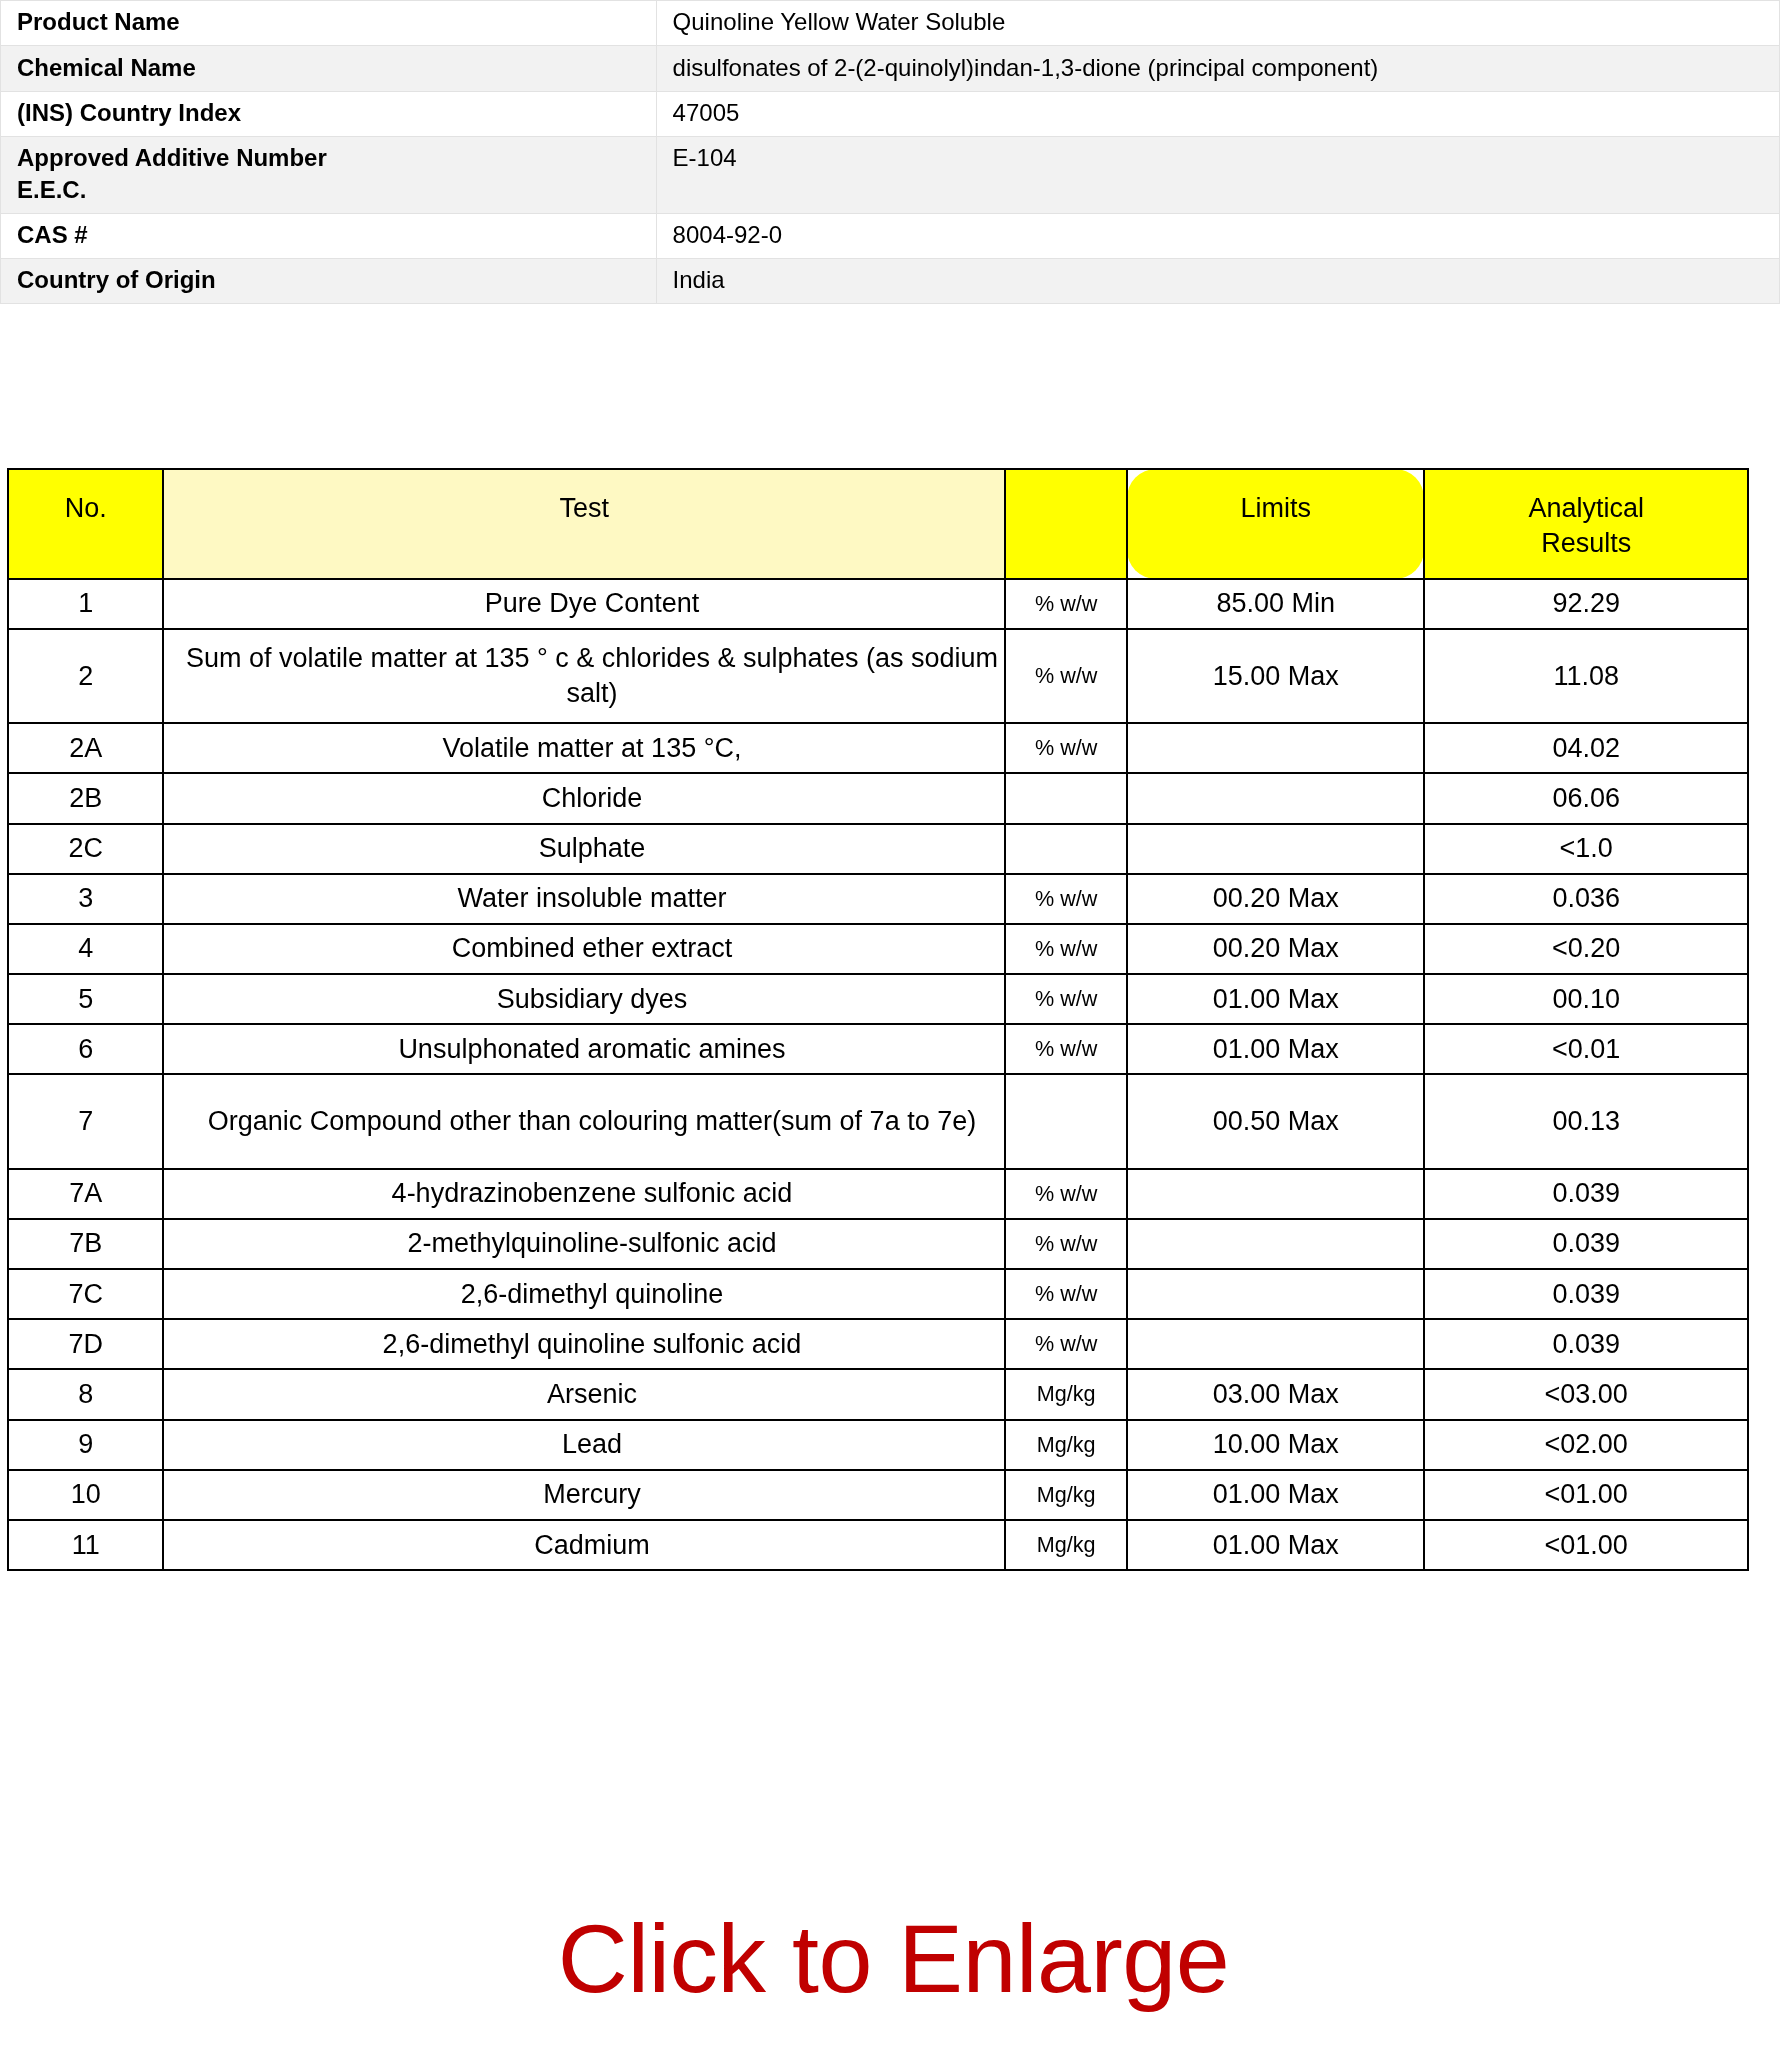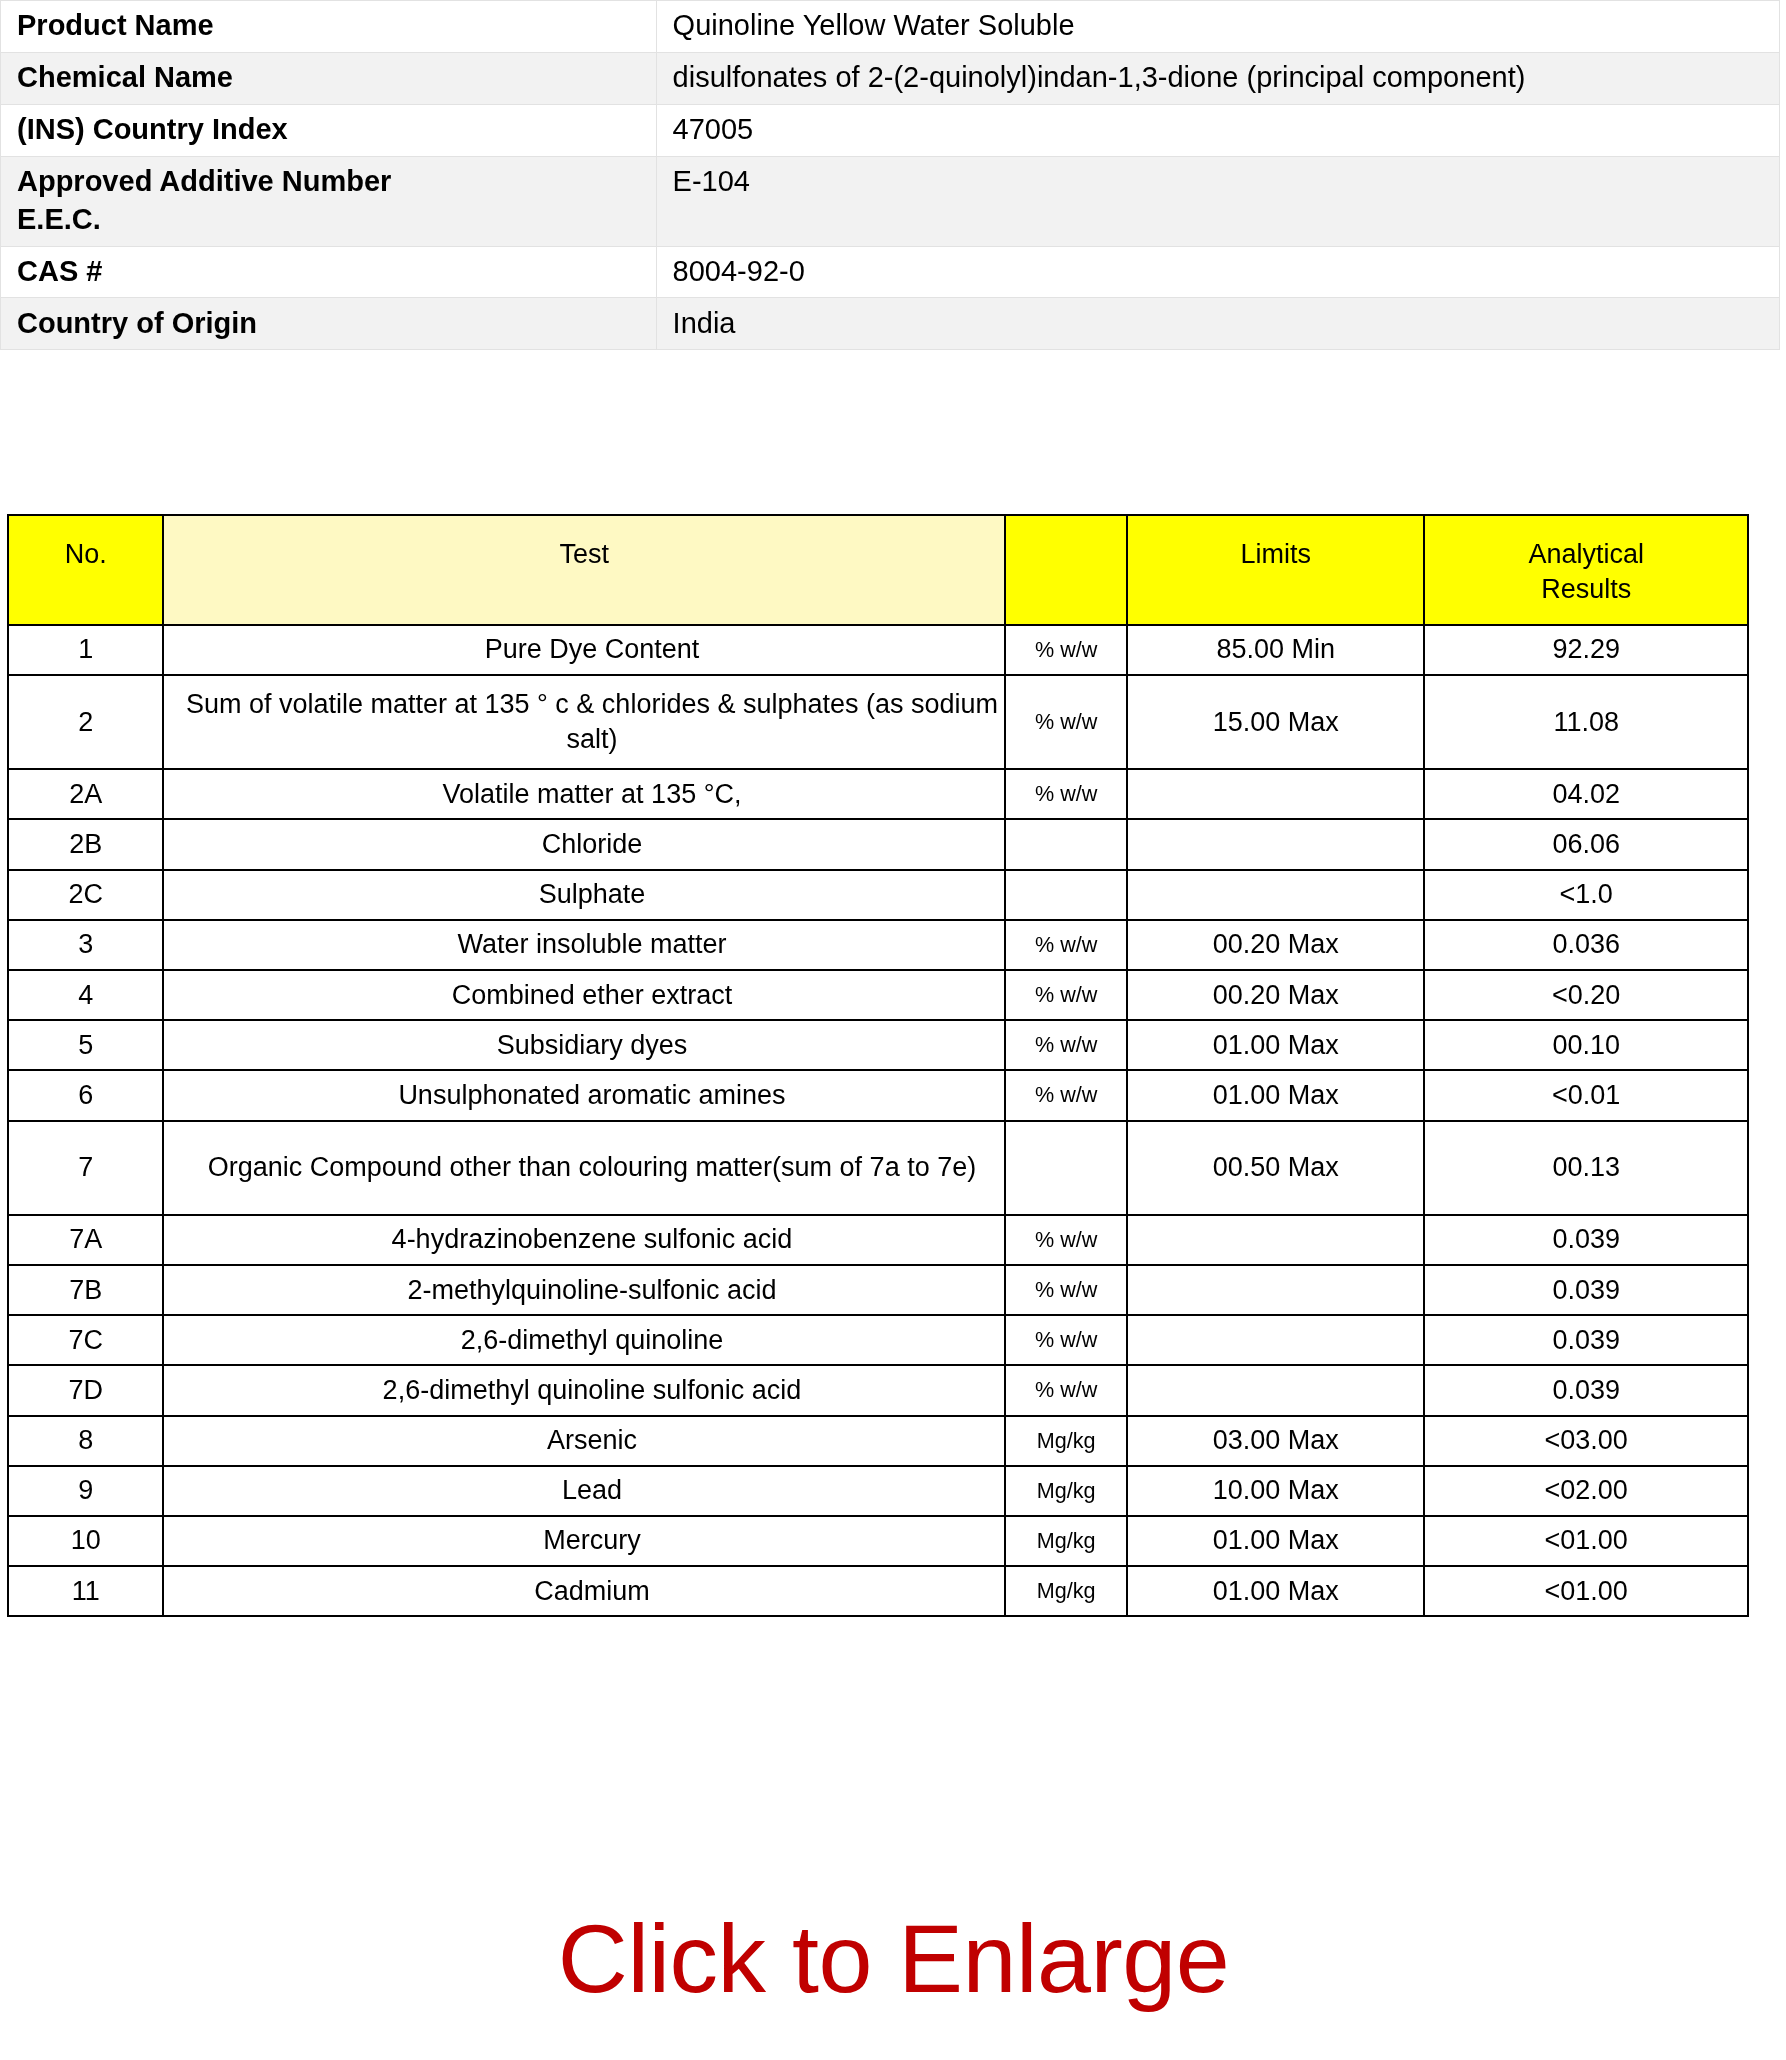--- a/index.html
+++ b/index.html
@@ -19,21 +19,21 @@
   
   .spec-table {
     width: 1780px;
     border-collapse: collapse;
     table-layout: fixed;
     margin: 0;
   }
   .spec-table td {
     border: 1.8px solid #e2e2e2;
     padding: 5.4px 12.6px 7.2px 16px;
-    font-size: 29px;
+    font-size: 24px;
     line-height: 1.32;
     vertical-align: top;
     background: #ffffff;
   }
   .spec-table tr.shaded td { background: #f2f2f2; }
   .spec-table td.spec-label {
     width: 626px;
     font-weight: bold;
   }
   .spec-table td.spec-value {
@@ -159,21 +159,21 @@
         <col class="col-test">
         <col class="col-unit">
         <col class="col-limits">
         <col class="col-result">
     </colgroup>
     <thead>
       <tr>
         <th style="background: rgb(255, 255, 0);">No.</th>
         <th style="background: #fef9c3;">Test</th>
         <th style="background: rgb(255, 255, 0);"></th>
-        <th style="background: rgb(255, 255, 0);">Limits</th>
+        <th style="background: rgb(255, 255, 0); border-radius: 29px;">Limits</th>
         <th style="background: rgb(255, 255, 0);">
           <div>Analytical</div>
           <div>Results</div>
         </th>
       </tr>
     </thead>
     <tbody>
         <tr class="short">
           <td class="c-no">1</td>
           <td class="c-test">Pure Dye Content</td>

